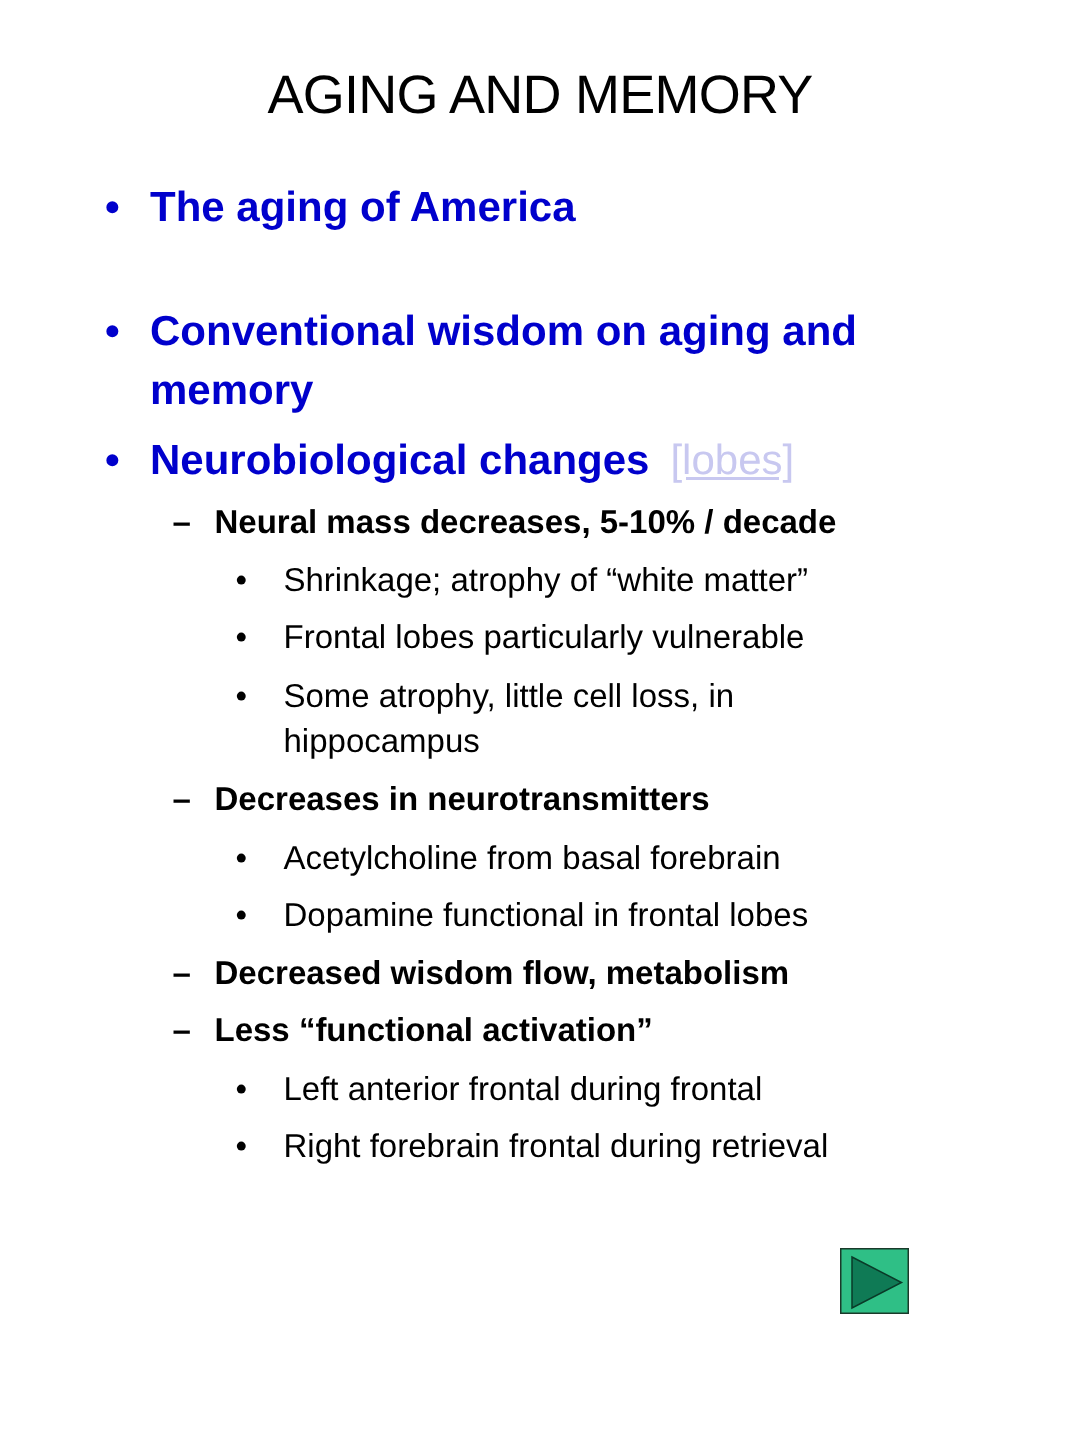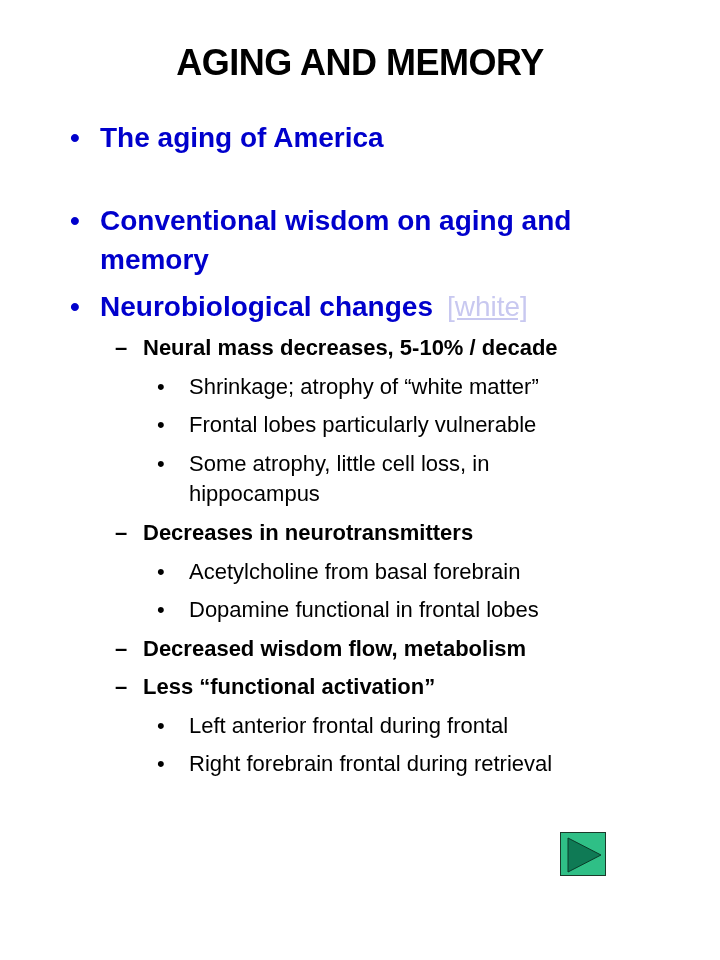--- a/index.html
+++ b/index.html
@@ -1,19 +1,19 @@
 <!DOCTYPE html>
 <html><head>
   <meta charset="utf-8">
   <style>
     html, body { margin: 0; padding: 0; background: #ffffff; }
     body { width: 720px; height: 960px; position: relative; overflow: hidden;
            font-family: "Liberation Sans", sans-serif; }
     .title { position: absolute; left: 0; top: 42px; width: 720px; text-align: center;
-             font-weight: bold; font-size: 36px; color: #000; letter-spacing: -0.5px; }
+             font-weight: normal; font-size: 36px; color: #000; letter-spacing: -0.5px; }
     .l1 { position: absolute; left: 70px; width: 600px; font-weight: bold; font-size: 28px;
           color: #0000cc; line-height: 39px; }
     .l1 .bullet { position: absolute; left: 0; top: 0; }
     .l1 .txt { display: block; margin-left: 30px; }
     .demo { color: #c8c8f0; font-weight: normal; text-decoration: underline; margin-left: 14px; }
     .l2 { position: absolute; left: 115px; font-weight: bold; font-size: 22px; color: #000; line-height: 30px; }
     .l2 .dash { position: absolute; left: 0; top: 0; }
     .l2 .txt { display: block; margin-left: 28px; text-align: right; }
     .l3 { position: absolute; left: 157px; width: 480px; font-size: 22px; color: #000; line-height: 30px; }
     .l3 .dot { position: absolute; left: 0; top: 0; }
@@ -34,21 +34,21 @@
   </div>
 
   <div class="l1" style="top:201px;">
     <span class="bullet">•</span>
     <span class="txt">Conventional wisdom on aging and memory</span>
   </div>
 
   <div class="l1" style="top:287px;">
     <span class="bullet">•</span>
     <span class="txt">
-      <span>Neurobiological changes</span><span class="demo">[white]</span>
+      <span>Neurobiological changes</span><span class="demo">[lobes]</span>
     </span>
   </div>
 
   <div class="l2" style="top:333px;">
     <span class="dash">–</span>
     <span class="txt">Neural mass decreases, 5-10% / decade</span>
   </div>
   <div class="l3" style="top:372px;">
     <span class="dot">•</span>
     <span class="txt">Shrinkage; atrophy of “white matter”</span>

